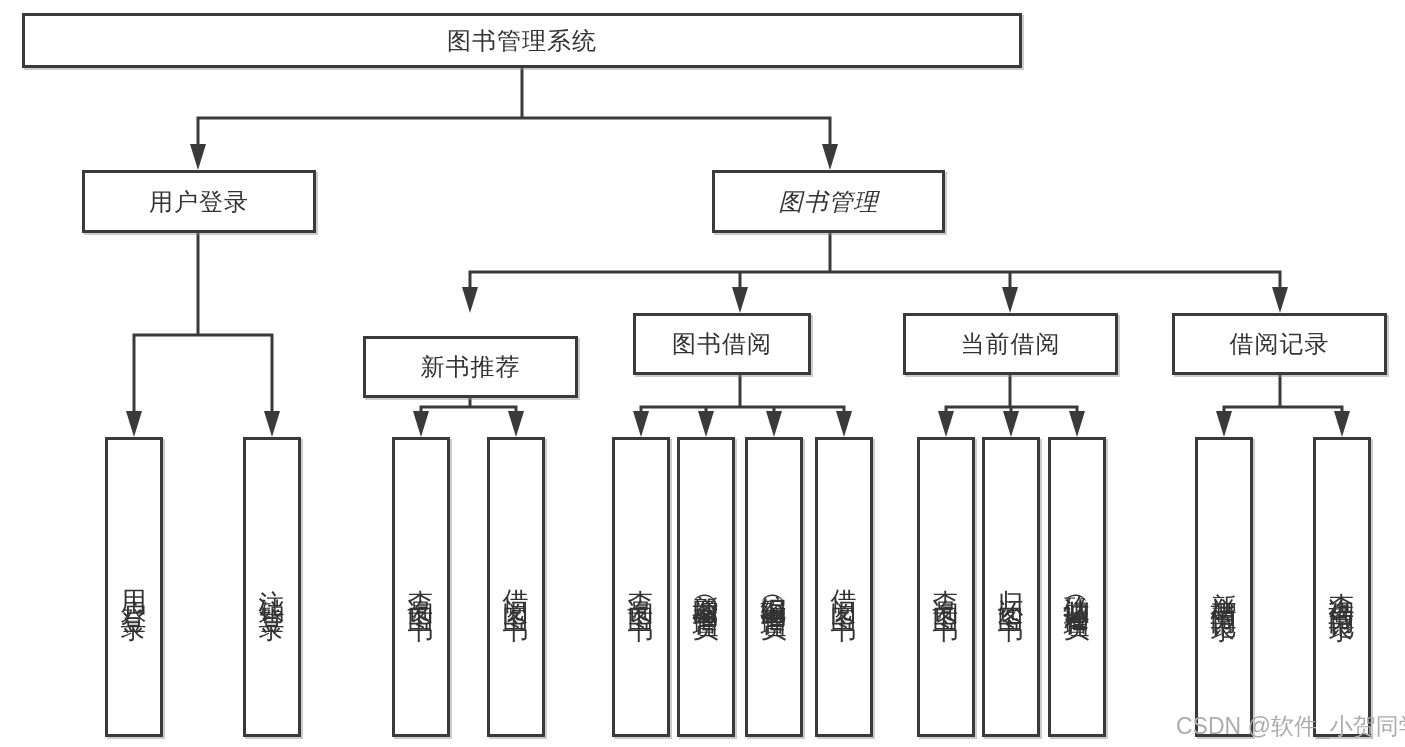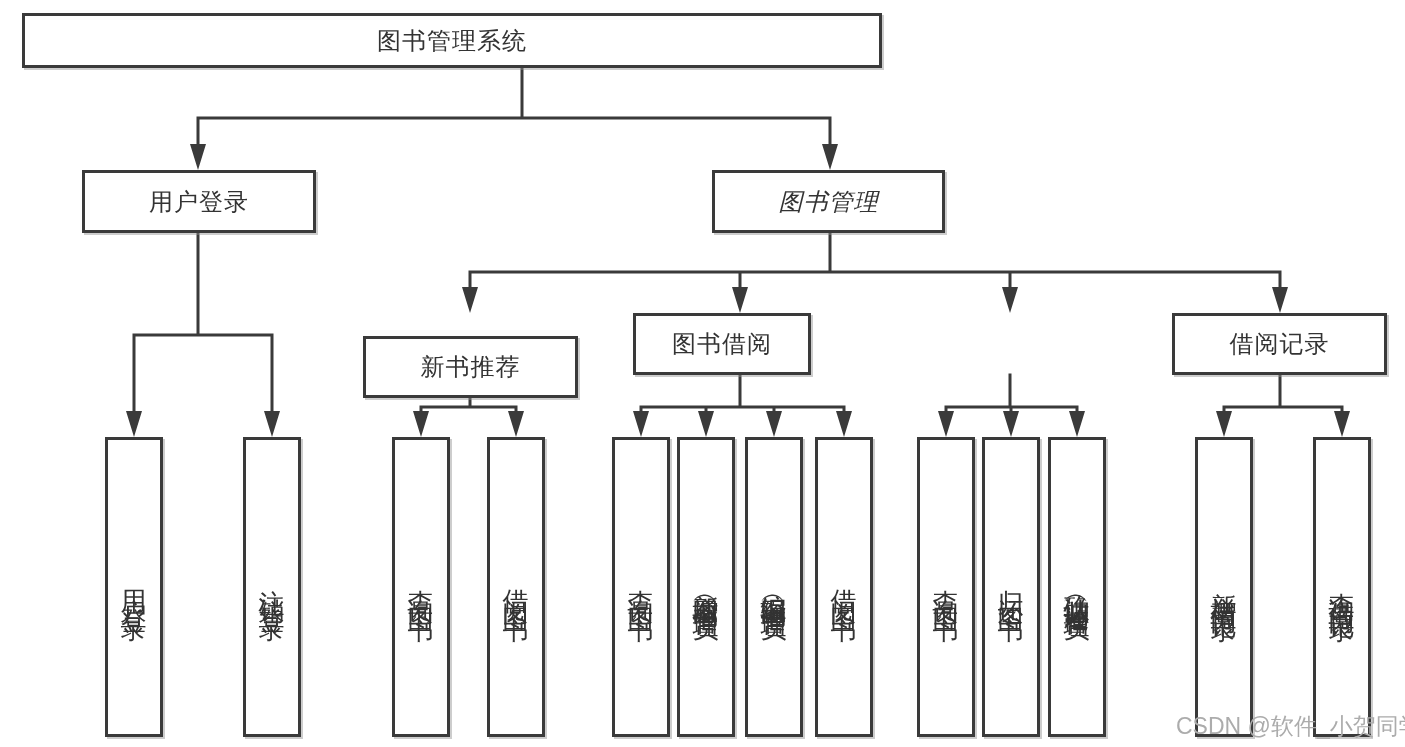--- a/index.html
+++ b/index.html
@@ -70,27 +70,28 @@
       M1002 287 L1018 287 L1010 313 Z  M1272 287 L1288 287 L1280 313 Z
       M126 411 L142 411 L134 437 Z  M264 411 L280 411 L272 437 Z
       M413 411 L429 411 L421 437 Z  M508 411 L524 411 L516 437 Z
       M633 411 L649 411 L641 437 Z  M698 411 L714 411 L706 437 Z
       M766 411 L782 411 L774 437 Z  M836 411 L852 411 L844 437 Z
       M938 411 L954 411 L946 437 Z  M1003 411 L1019 411 L1011 437 Z
       M1069 411 L1085 411 L1077 437 Z  M1216 411 L1232 411 L1224 437 Z
       M1334 411 L1350 411 L1342 437 Z"></path>
   </svg>
 
-  <div class="node hbox" style="left:22px; top:13px; width:860px; height:55px;">图书管理系统</div>
+  <div class="node hbox" style="left:22px; top:13px; width:1000px; height:55px;">图书管理系统</div>
 
   <div class="node hbox" style="left:82px; top:170px; width:234px; height:63px;">用户登录</div>
   <div class="node hbox" style="left:712px; top:170px; width:233px; height:63px;font-style:italic;">图书管理</div>
 
   <div class="node hbox" style="left:363px; top:313px; width:215px; height:62px;margin-top:23px;">新书推荐</div>
   <div class="node hbox" style="left:633px; top:313px; width:178px; height:62px;">图书借阅</div>
+  <div class="node hbox" style="left:903px; top:313px; width:215px; height:62px;">当前借阅</div>
   <div class="node hbox" style="left:1172px; top:313px; width:215px; height:62px;">借阅记录</div>
 
   <div class="node vbox" style="left:105px; top:437px; width:58px; height:300px;">
     <span style="letter-spacing: 9px;">用户登录</span>
   </div>
   <div class="node vbox" style="left:243px; top:437px; width:58px; height:300px;">
     <span style="letter-spacing: 9px;">注销登录</span>
   </div>
 
   <div class="node vbox" style="left:392px; top:437px; width:58px; height:300px;">

